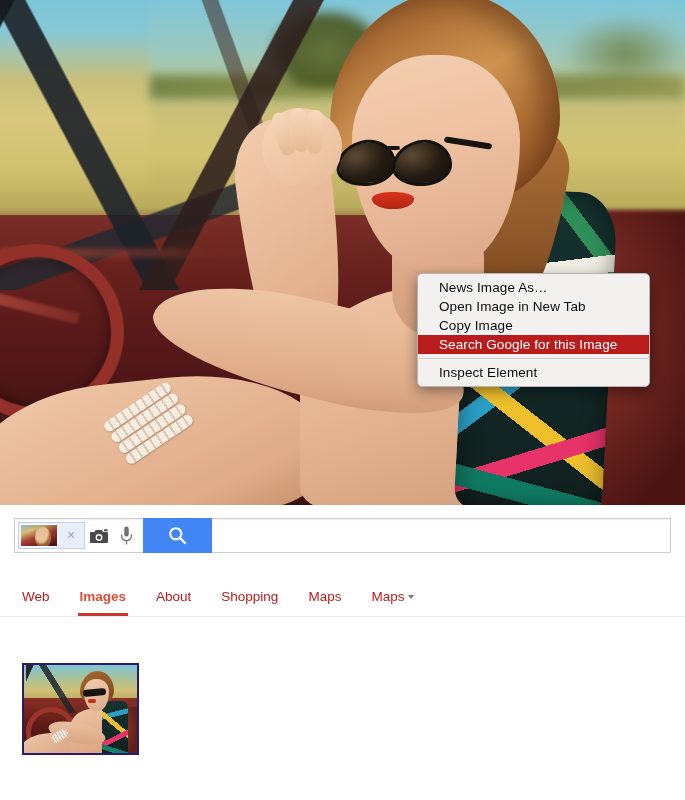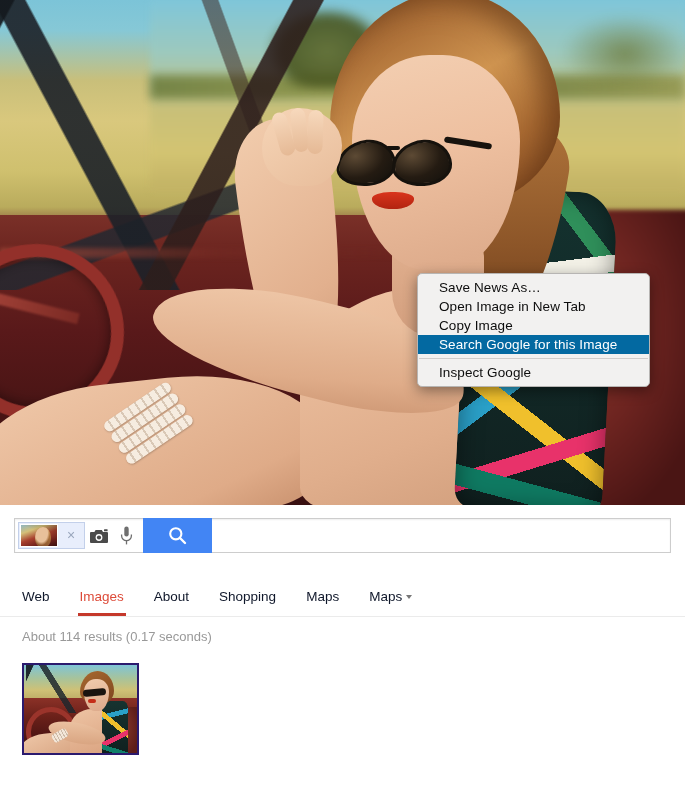--- a/index.html
+++ b/index.html
@@ -207,21 +207,21 @@
     padding: 4px 0 4px 0;
     font-size: 13.5px; color: #0d0d0d;
     overflow: hidden;
   }
   .ctx-item {
     height: 19px; line-height: 19px;
     padding: 0 10px 0 21px;
     white-space: nowrap;
     letter-spacing: .1px;
   }
-  .ctx-item.sel { background: #0369a1; color: #fff; }
+  .ctx-item.sel { background: #b91c1c; color: #fff; }
   .ctx-sep {
     height: 1px; margin: 4px 1px; background: #cfcdcb;
   }
 
   
   .serp {
     position: absolute; left: 0; top: 505px; width: 685px; height: 295px;
     background: #fff;
   }
   .searchbar-wrap {
@@ -276,26 +276,26 @@
     cursor: pointer;
   }
 
   
   .tabs {
     position: absolute; left: 0; top: 70px; width: 685px; height: 41px;
     border-bottom: 1px solid #ebebeb;
     display: flex; align-items: center;
   }
   .tab {
-    font-size: 13.5px; color: #0f172a; padding: 0 0 0 0;
+    font-size: 13.5px; color: #b91c1c; padding: 0 0 0 0;
     margin-right: 30px; cursor: pointer; position: relative;
     height: 41px; line-height: 44px; white-space: nowrap;
   }
   .tab:first-child { margin-left: 22px; }
-  .tab.active { color: #dd4b39; font-weight: normal; }
+  .tab.active { color: #dd4b39; font-weight: bold; }
   .tab.active::after {
     content: ""; position: absolute; left: -2px; right: -2px; bottom: 0;
     height: 3px; background: #c5382b;
   }
   .caret {
     display: inline-block; width: 0; height: 0; margin-left: 4px;
     border-left: 3.5px solid transparent; border-right: 3.5px solid transparent;
     border-top: 4px solid #777; vertical-align: middle;
   }
 
@@ -422,26 +422,26 @@
       <div class="forearm"></div>
       <div class="bracelet">
         <i style="top:0"></i>
           <i style="top:13px"></i>
           <i style="top:26px"></i>
           <i style="top:39px"></i>
       </div>
     </div>
 
     <div class="ctx-menu">
-      <div class="ctx-item">Save News As…</div>
+      <div class="ctx-item">News Image As…</div>
       <div class="ctx-item">Open Image in New Tab</div>
       <div class="ctx-item">Copy Image</div>
       <div class="ctx-item sel">Search Google for this Image</div>
       <div class="ctx-sep"></div>
-      <div class="ctx-item">Inspect Google</div>
+      <div class="ctx-item">Inspect Element</div>
     </div>
   </div>
 
   <div class="serp">
 
     <div class="searchbar-wrap">
       <div class="chip">
         <div class="chip-thumb"></div>
         <div class="chip-x">×</div>
       </div>
@@ -470,21 +470,20 @@
 
     <div class="tabs">
       <div class="tab">Web</div>
       <div class="tab active">Images</div>
       <div class="tab">About</div>
       <div class="tab">Shopping</div>
       <div class="tab">Maps</div>
       <div class="tab"><span>Maps</span><span class="caret"></span></div>
     </div>
 
-    <div class="result-stats">About 114 results (0.17 seconds)</div>
 
     <div class="best-guess">
       <div class="thumb-card">
         <div class="tphoto">
           <div class="t-sky"></div>
           <div class="t-car"></div>
           <div class="t-pillar"></div>
           <div class="t-seat"></div>
           <div class="t-wheel"></div>
           <div class="t-leg"></div>

